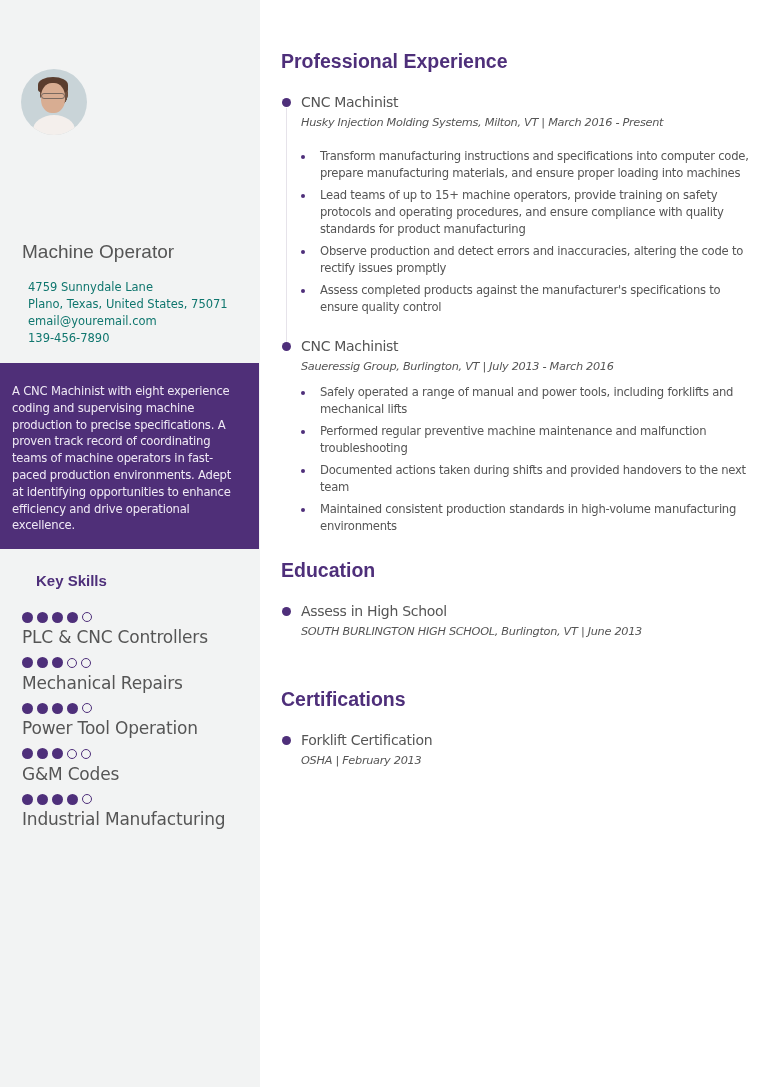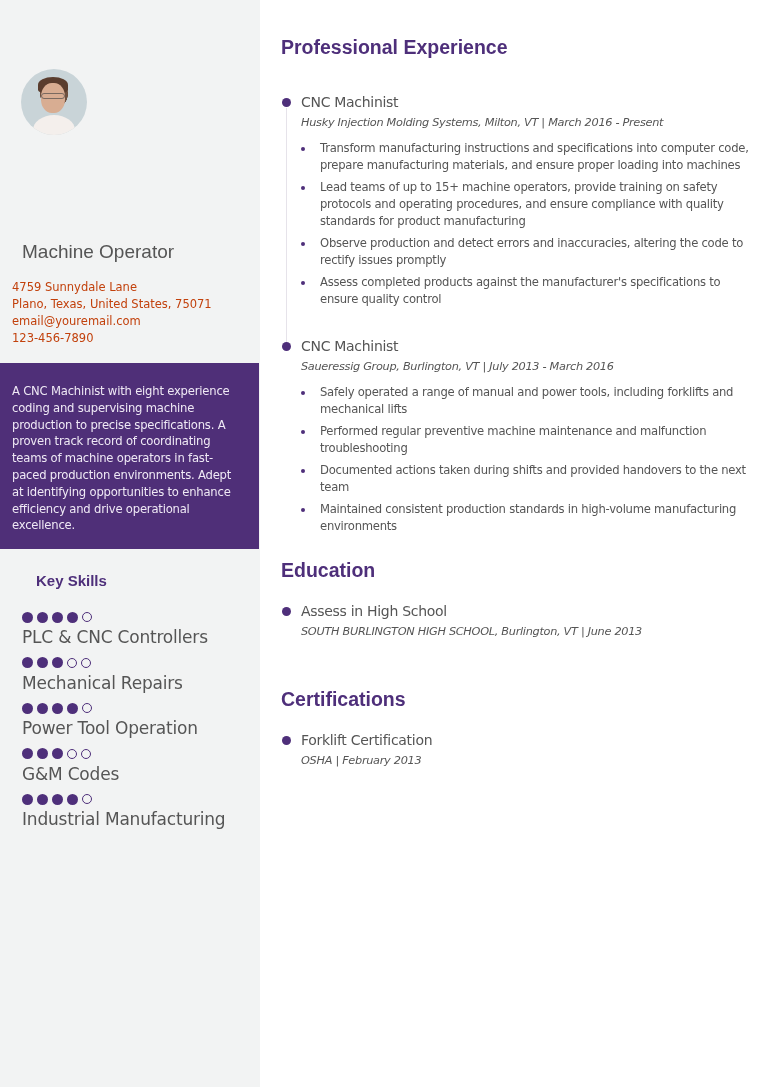--- a/index.html
+++ b/index.html
@@ -12,21 +12,21 @@
   .avatar { position: absolute; left: 21px; top: 69px; width: 66px; height: 66px; border-radius: 50%;
             background: radial-gradient(circle at 50% 38%, #d9b49a 0 18%, #6e5140 19% 26%, #c9d4d8 27% 100%); overflow: hidden; }
   .avatar .body { position: absolute; left: 12px; top: 46px; width: 42px; height: 30px; border-radius: 50% 50% 0 0; background: #f4efec; }
   .avatar .face { position: absolute; left: 20px; top: 14px; width: 24px; height: 30px; border-radius: 45%; background: #d8ad92; }
   .avatar .hair { position: absolute; left: 17px; top: 8px; width: 30px; height: 16px; border-radius: 50% 50% 20% 20%; background: #5a3d2e; }
   .avatar .glasses { position: absolute; left: 20px; top: 24px; width: 24px; height: 6px; border: 1px solid #7a6a60; border-radius: 3px; }
 
   .name { position: absolute; left: 21px; top: 136px; font-size: 43px; line-height: 49px; font-weight: bold; color: #4e2f7a; font-family: "Liberation Sans", sans-serif; letter-spacing: 0.2px; }
   .job-title { position: absolute; left: 22px; top: 241px; font-size: 19px; color: #555555; font-family: "Liberation Sans", sans-serif; }
 
-  .contact { position: absolute; left: 12px; top: 279px; font-size: 12px; line-height: 17px; color: #c2410c; font-family: "DejaVu Sans", sans-serif; }
+  .contact { position: absolute; left: 28px; top: 279px; font-size: 12px; line-height: 17px; color: #0f766e; font-family: "DejaVu Sans", sans-serif; }
   .contact div { white-space: nowrap; font-size: 11.5px; }
 
   .summary { position: absolute; left: 0; top: 363px; width: 259px; height: 186px; background: #4f2f78; color: #ecE6f3; padding: 20px 22px 0 12px; }
   .summary p { font-size: 11.6px; line-height: 16.8px; font-family: "DejaVu Sans", sans-serif; color: #efe9f5; letter-spacing: -0.2px; }
 
   .skills-title { position: absolute; left: 36px; top: 572px; font-size: 15px; font-weight: bold; color: #4e2f7a; }
   .skills { position: absolute; left: 22px; top: 610px; }
   .skill { height: 45.5px; }
   .dots { display: flex; gap: 4px; height: 14px; align-items: center; }
   .dot { width: 11px; height: 11px; border-radius: 50%; background: #4e2f7a; }
@@ -56,21 +56,21 @@
     <div class="face"></div>
     <div class="glasses"></div>
   </div>
 
   <div class="job-title">Machine Operator</div>
 
   <div class="contact">
     <div>4759 Sunnydale Lane</div>
     <div>Plano, Texas, United States, 75071</div>
     <div>email@youremail.com</div>
-    <div>123-456-7890</div>
+    <div>139-456-7890</div>
   </div>
 
   <div class="summary">
     <p>A CNC Machinist with eight experience coding and supervising machine  production to precise specifications. A proven track record of  coordinating teams of machine operators in fast-paced production  environments. Adept at identifying opportunities to enhance efficiency  and drive operational excellence.</p>
   </div>
 
   <div class="skills-title">Key Skills</div>
   <div class="skills">
     <div class="skill">
       <div class="dots">
@@ -119,31 +119,31 @@
           <span class="dot"></span>
           <span class="dot"></span>
           <span class="dot empty"></span>
       </div>
       <div class="skill-name">Industrial Manufacturing</div>
     </div>
   </div>
 </aside>
 
 <main class="main">
-  <div class="section-title" style="top:36px">Professional Experience</div>
+  <div class="section-title" style="top:50px">Professional Experience</div>
 
   <div class="timeline-line" style="top:108px;height:236px"></div>
 
   <div class="entry" style="top:93px">
     <div class="entry-head">
       <span class="entry-dot"></span>
       <span class="entry-title">CNC Machinist</span>
     </div>
     <div class="entry-sub">Husky Injection Molding Systems, Milton, VT | March 2016 - Present</div>
-    <ul class="bullets" style="margin-top:11px">
+    <ul class="bullets" style="margin-top:19px">
       <li>Transform manufacturing instructions and specifications into  computer code, prepare manufacturing materials, and ensure proper  loading into machines</li>
       <li>Lead teams of up to 15+ machine operators, provide training on  safety protocols and operating procedures, and ensure compliance with  quality standards for product manufacturing</li>
       <li>Observe production and detect errors and inaccuracies, altering the code to rectify issues promptly</li>
       <li>Assess completed products against the manufacturer's specifications to ensure quality control</li>
     </ul>
   </div>
 
   <div class="entry" style="top:337px">
     <div class="entry-head">
       <span class="entry-dot"></span>

